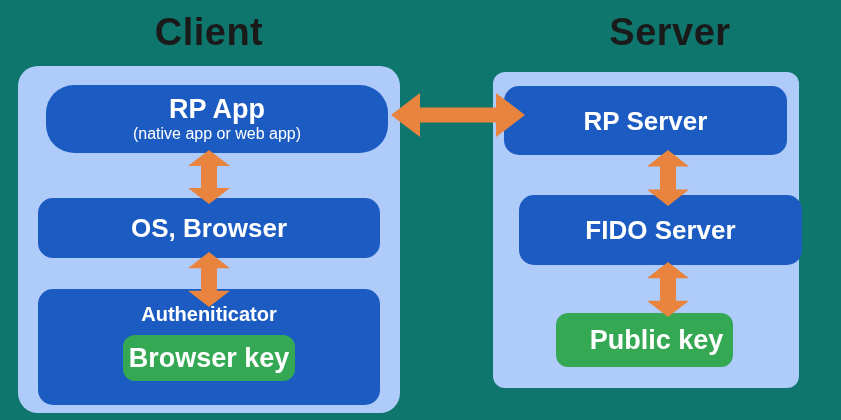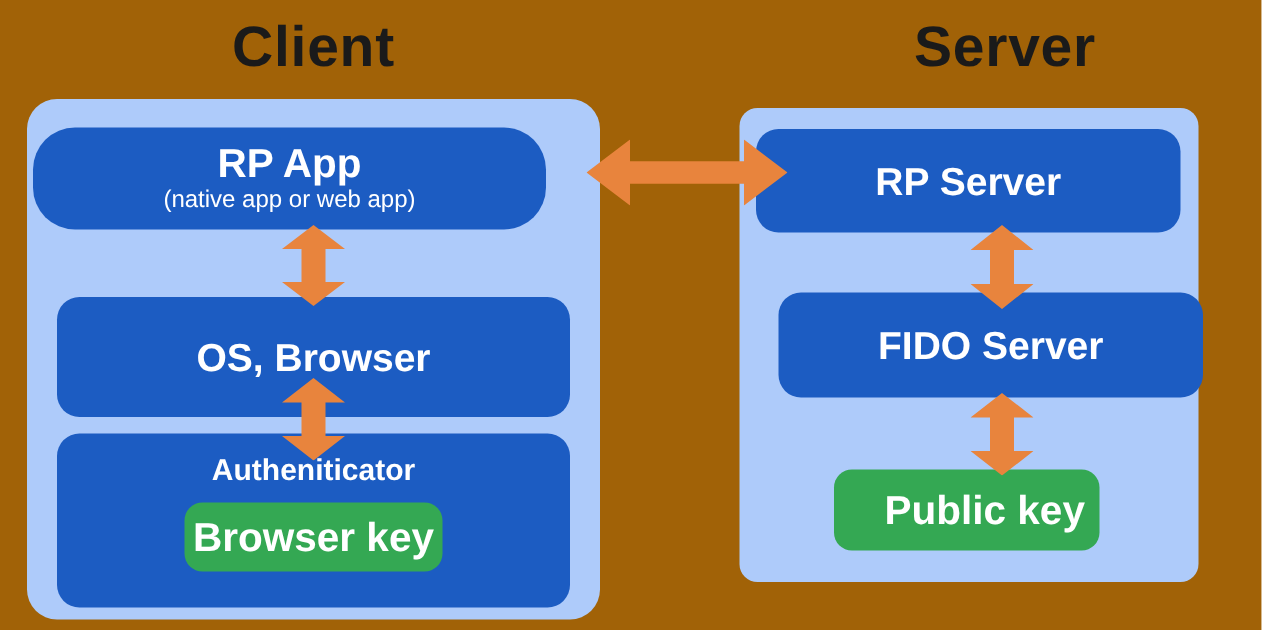--- a/index.html
+++ b/index.html
@@ -11,21 +11,21 @@
     --box-text: #ffffff;
   }
   * { margin: 0; padding: 0; box-sizing: border-box; }
   html, body { background: #ffffff; }
   body { font-family: "Liberation Sans", "DejaVu Sans", sans-serif; }
 
   .stage {
     position: relative;
     width: 841px;
     height: 420px;
-    background: #a16207;
+    background: #0f766e;
     overflow: hidden;
   }
 
   .title {
     position: absolute;
     top: 8px;
     height: 48px;
     line-height: 48px;
     text-align: center;
     font-size: 38px;
@@ -48,22 +48,22 @@
     position: absolute;
     background: var(--box-bg);
     border-radius: 15px;
     color: var(--box-text);
     display: flex;
     flex-direction: column;
     align-items: center;
     justify-content: center;
     text-align: center;
   }
-  .rp-app-box   { left: 4px; top: 19px;  width: 342px; height: 68px; border-radius: 28px; }
-  .os-box       { left: 20px; top: 132px; width: 342px; height: 80px; }
+  .rp-app-box   { left: 28px; top: 19px;  width: 342px; height: 68px; border-radius: 28px; }
+  .os-box       { left: 20px; top: 132px; width: 342px; height: 60px; }
   .auth-box     { left: 20px; top: 223px; width: 342px; height: 116px;
                   justify-content: flex-start; padding-top: 13px; }
   .rp-server-box{ left: 11px; top: 14px;  width: 283px; height: 69px; }
   .fido-box     { left: 11px; top: 123px; width: 283px; height: 70px; margin-left: 15px; }
 
   .box-label    { font-size: 26px; font-weight: 600; line-height: 30px; }
   .rp-app-box .box-label { font-size: 27px; line-height: 29px; }
   .box-sublabel { font-size: 16px; font-weight: 400; line-height: 20px; }
   .auth-label   { font-size: 20px; font-weight: 700; line-height: 24px; }
 

